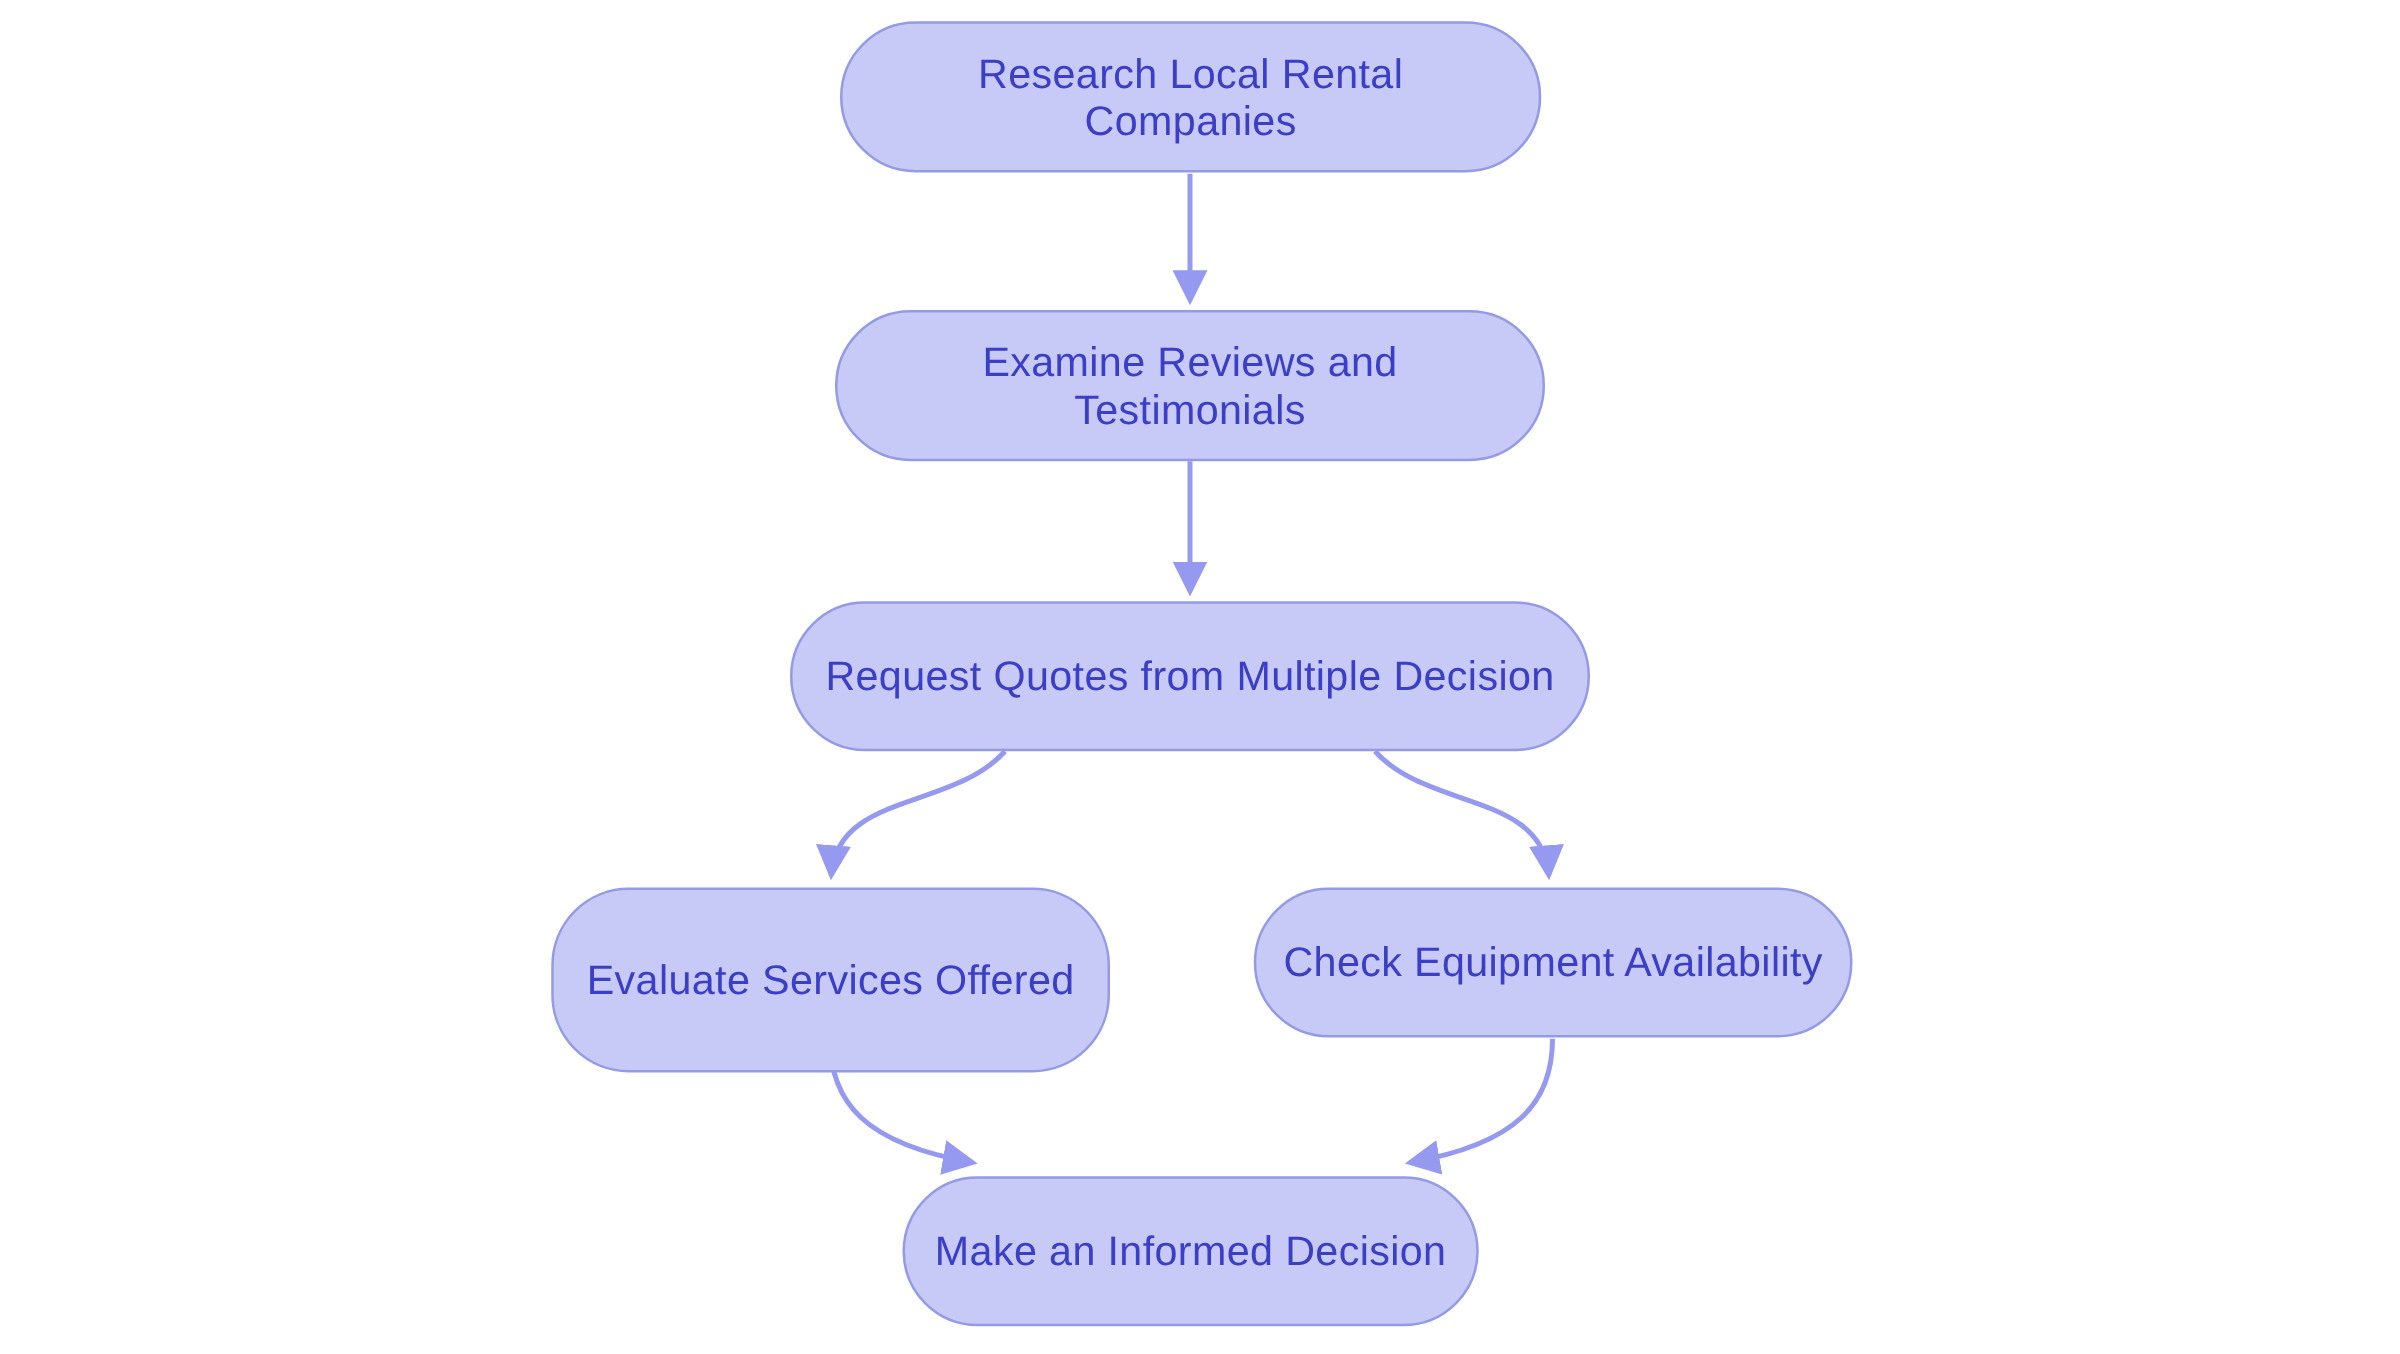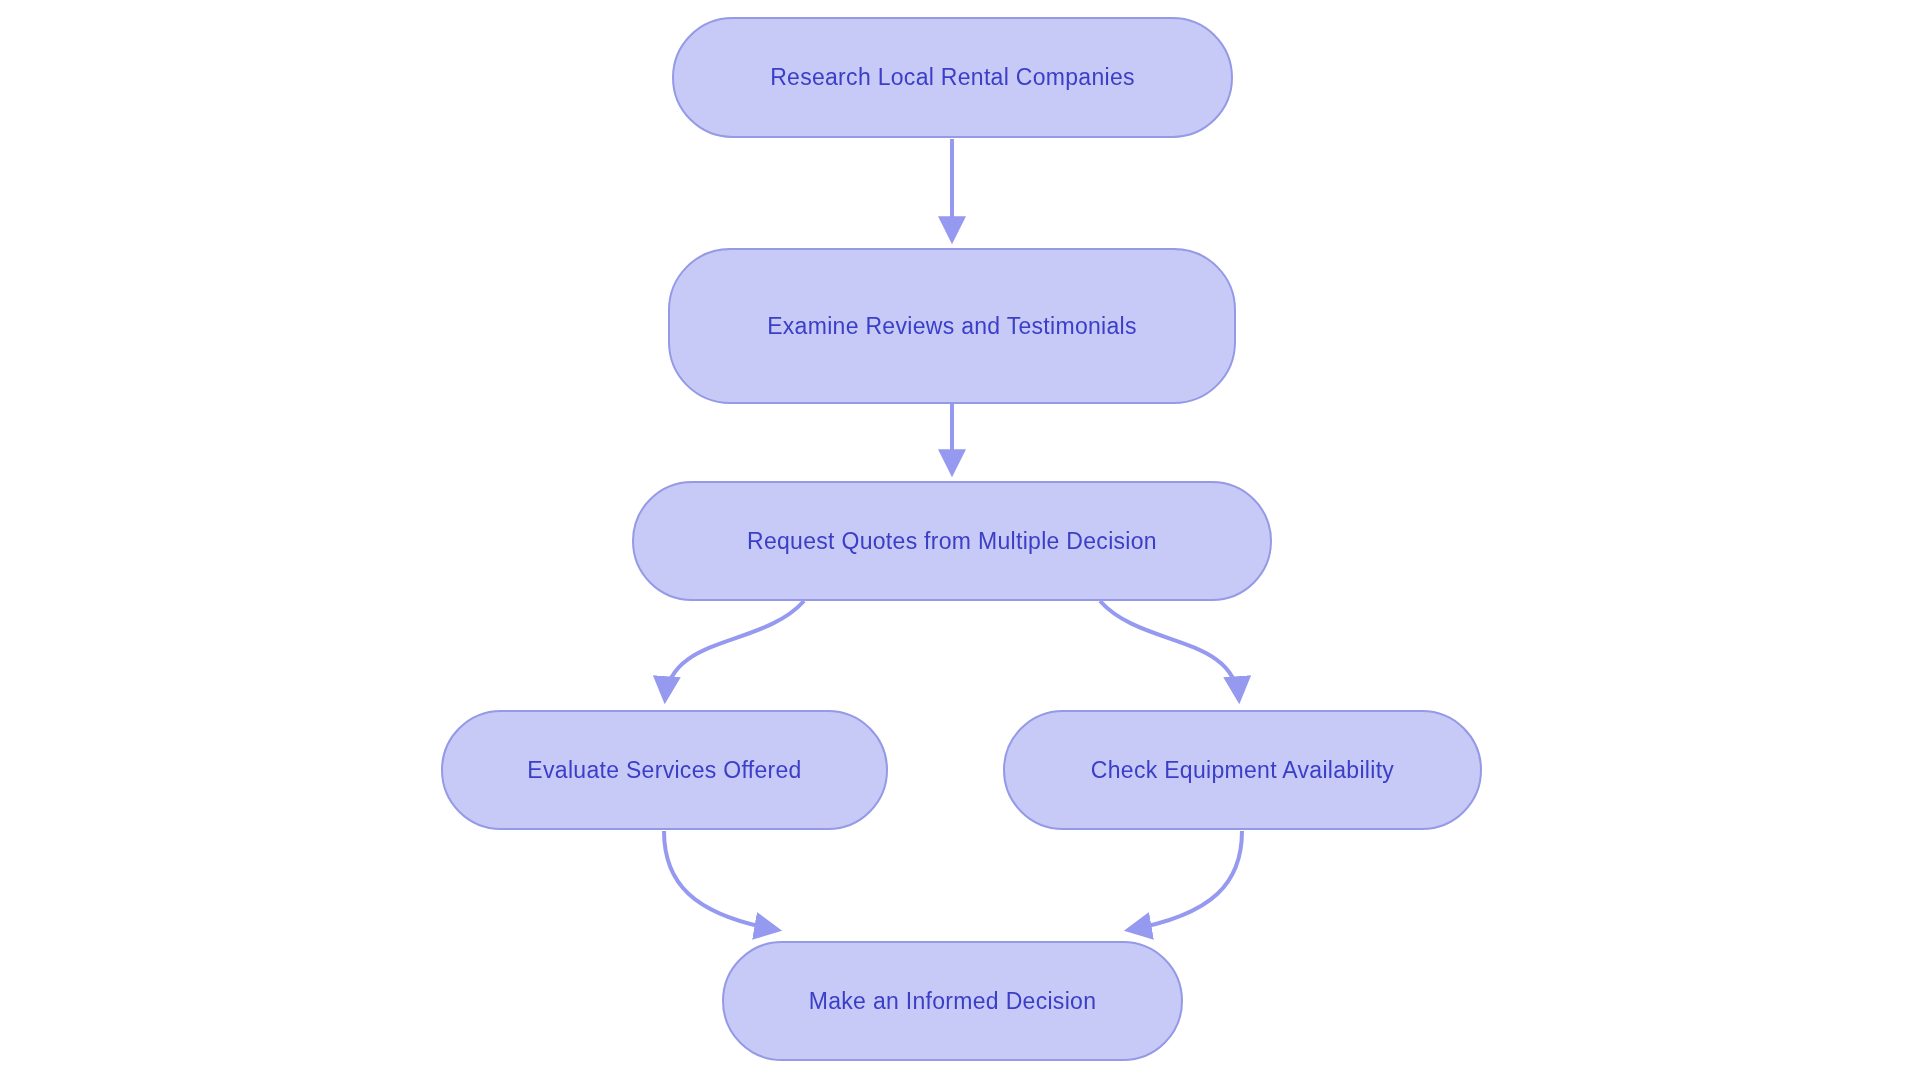--- a/index.html
+++ b/index.html
@@ -36,29 +36,29 @@
     position: absolute;
     box-sizing: border-box;
     background: var(--node-fill, #c7c9f7);
     border: 2px solid var(--node-border, #949ae6);
     border-radius: 62px;
     display: flex;
     align-items: center;
     justify-content: center;
     text-align: center;
     color: var(--node-text, #3b3ec6);
-    font-size: 23px;
+    font-size: 33px;
     letter-spacing: 0.3px;
     padding: 0 20px;
   }
   
   .n-research      { left: 672px;  top: 17px;  width: 561px; height: 121px; }
-  .n-reviews       { left: 668px;  top: 248px; width: 568px; height: 156px; }
+  .n-reviews       { left: 668px;  top: 248px; width: 568px; height: 121px; }
   .n-quotes        { left: 632px;  top: 481px; width: 640px; height: 120px; }
-  .n-services      { left: 441px;  top: 710px; width: 447px; height: 120px; }
+  .n-services      { left: 441px;  top: 710px; width: 447px; height: 148px; }
   .n-availability  { left: 1003px; top: 710px; width: 479px; height: 120px; }
   .n-decision      { left: 722px;  top: 941px; width: 461px; height: 120px; }
 </style>
 </head>
 <body>
 
 <div class="canvas">
 
   <svg class="edge-layer" viewBox="0 0 1920 1083" xmlns="http://www.w3.org/2000/svg">
     <defs>

